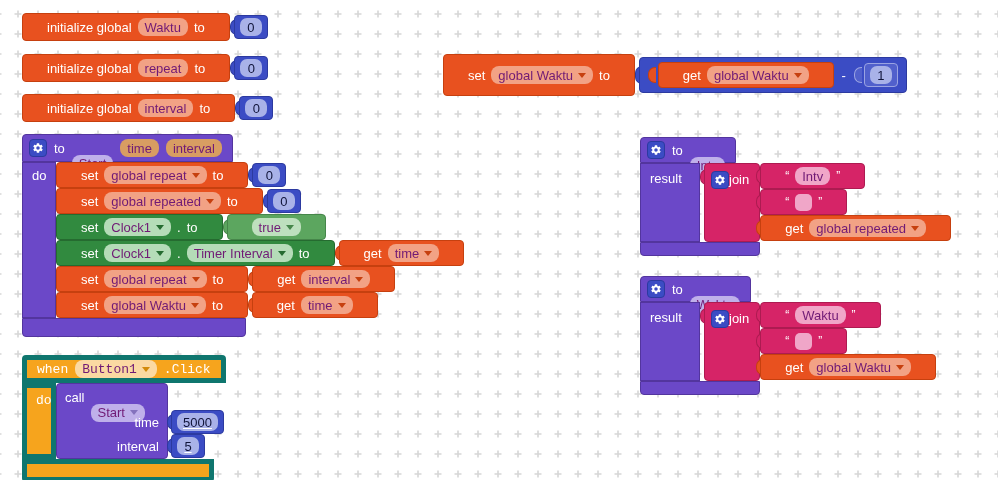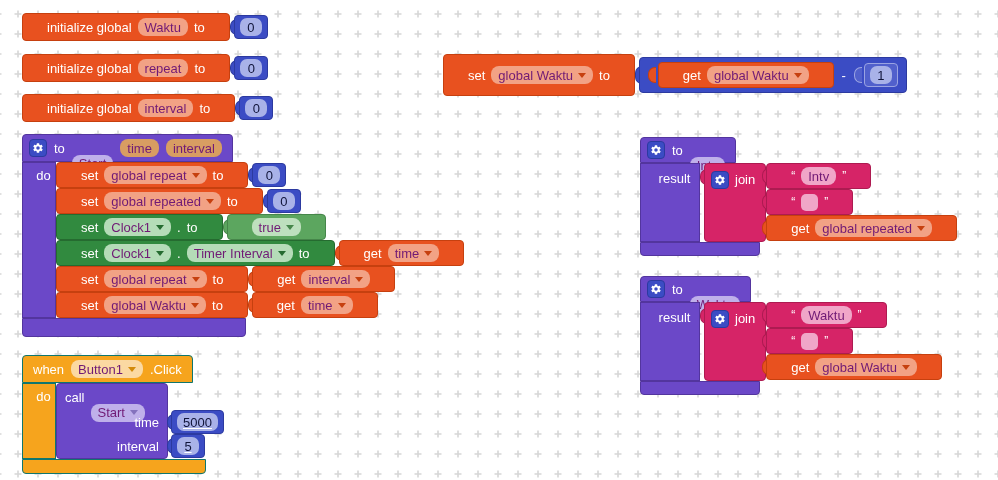--- a/index.html
+++ b/index.html
@@ -8,21 +8,21 @@
   .gridsvg{position:absolute;inset:0;pointer-events:none;}
   .abs{position:absolute;}
   .row{display:flex;align-items:center;}
   .blk{display:inline-flex;align-items:center;gap:6px;height:26px;padding:0 24px;border-radius:4px;
        color:#fff;white-space:nowrap;box-sizing:border-box;flex:0 0 auto;}
   
   .c-var{background:#e8511f;border:1px solid #c6400f;}
   .c-math{background:#3b4cc4;border:1px solid #2c3aa0;}
   .c-mshadow{background:#5160cc;border:1px solid #9aa3e2;}
   .c-proc{background:#6b48c8;border:1px solid #53359e;}
-  .c-event{background:#f6a41d;border:1px solid #0f766e;}
+  .c-event{background:#f6a41d;border:5px solid #0f766e;font-family:Liberation Mono, monospace;}
   .c-comp{background:#318a3f;border:1px solid #256b30;}
   .c-logic{background:#5ca65f;border:1px solid #46864a;}
   .c-text{background:#d62467;border:1px solid #ad1b51;}
   
   .pill{display:inline-flex;align-items:center;gap:5px;height:18px;padding:0 7px;border-radius:8px;
         color:#701a75;flex:0 0 auto;}
   .p-var{background:#f2a285;}
   .p-math{background:#a9b2e8;border-radius:7px;color:#101439;padding:0 6px;min-width:10px;justify-content:center;}
   .p-proc{background:#bfb0ea;margin-top:31px;}
   .p-param{background:#d89d62;}
@@ -45,33 +45,33 @@
   .pt-mshadow{background:#5160cc;border:1px solid #9aa3e2;border-right:none;}
   .pt-var{background:#e8511f;border:1px solid #c6400f;border-right:none;}
   .pt-logic{background:#5ca65f;border:1px solid #46864a;border-right:none;}
   .pt-text{background:#d62467;border:1px solid #ad1b51;border-right:none;}
   .num{height:24px;padding:0 5px;gap:0;}
   .gear{width:18px;height:18px;border-radius:4px;background:#3b4cc4;border:1px solid #2c3aa0;
         display:inline-flex;align-items:center;justify-content:center;flex:0 0 auto;box-sizing:border-box;}
   
   .wrap-header{display:inline-flex;align-items:center;gap:7px;height:28px;padding:0 10px 0 6px;
                border-radius:4px 4px 0 0;color:#fff;box-sizing:border-box;}
-  .wrap-body{display:flex;align-items:flex-start;text-align:center;}
+  .wrap-body{display:flex;align-items:flex-start;}
   .wrap-strip{color:#fff;padding:5px 0 0 9px;box-sizing:border-box;}
   .wrap-bottom{height:17px;border-radius:0 0 4px 4px;}
   .stack{display:flex;flex-direction:column;align-items:flex-start;}
   
   .callblk{width:112px;border-radius:4px;box-sizing:border-box;}
   .call-r1{display:flex;align-items:center;gap:6px;height:26px;padding:0 8px;color:#fff;}
   .argrow{position:relative;display:flex;align-items:center;justify-content:flex-end;height:24px;
           padding-right:8px;color:#fff;}
   .argout{position:absolute;left:100%;top:0;height:24px;display:flex;align-items:center;text-decoration:underline;}
   
   .joinasm{display:flex;align-items:flex-start;}
-  .joinblk{display:flex;align-items:flex-start;gap:6px;height:79px;padding:4px 10px 0 6px;
+  .joinblk{display:flex;align-items:flex-start;height:79px;padding:4px 10px 0 6px;
            border-radius:4px;color:#fff;box-sizing:border-box;}
   .joinkids{display:flex;flex-direction:column;align-items:flex-start;margin-left:-4px;}
   .q{color:#fff;font-size:12px;}
   .minus{color:#fff;padding:0 2px;}
 </style>
 </head>
 <body>
 
 <svg width="0" height="0" style="position:absolute">
   <symbol id="gearicon" viewBox="0 0 24 24">

